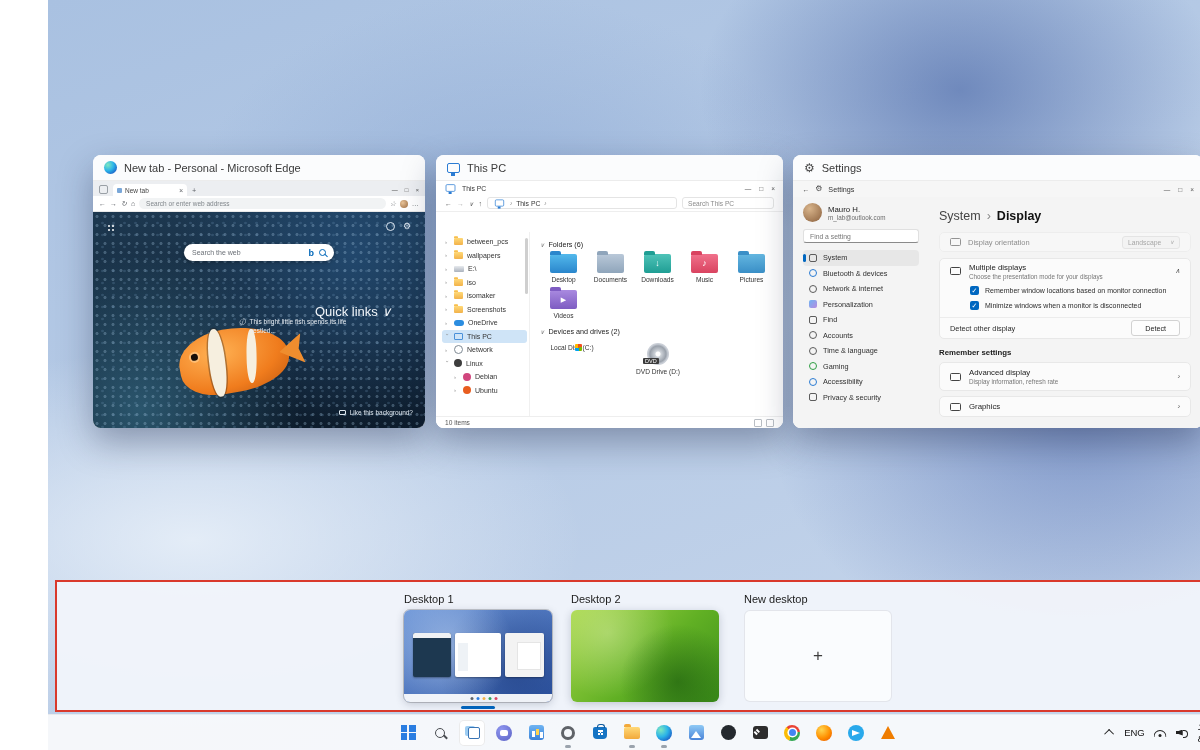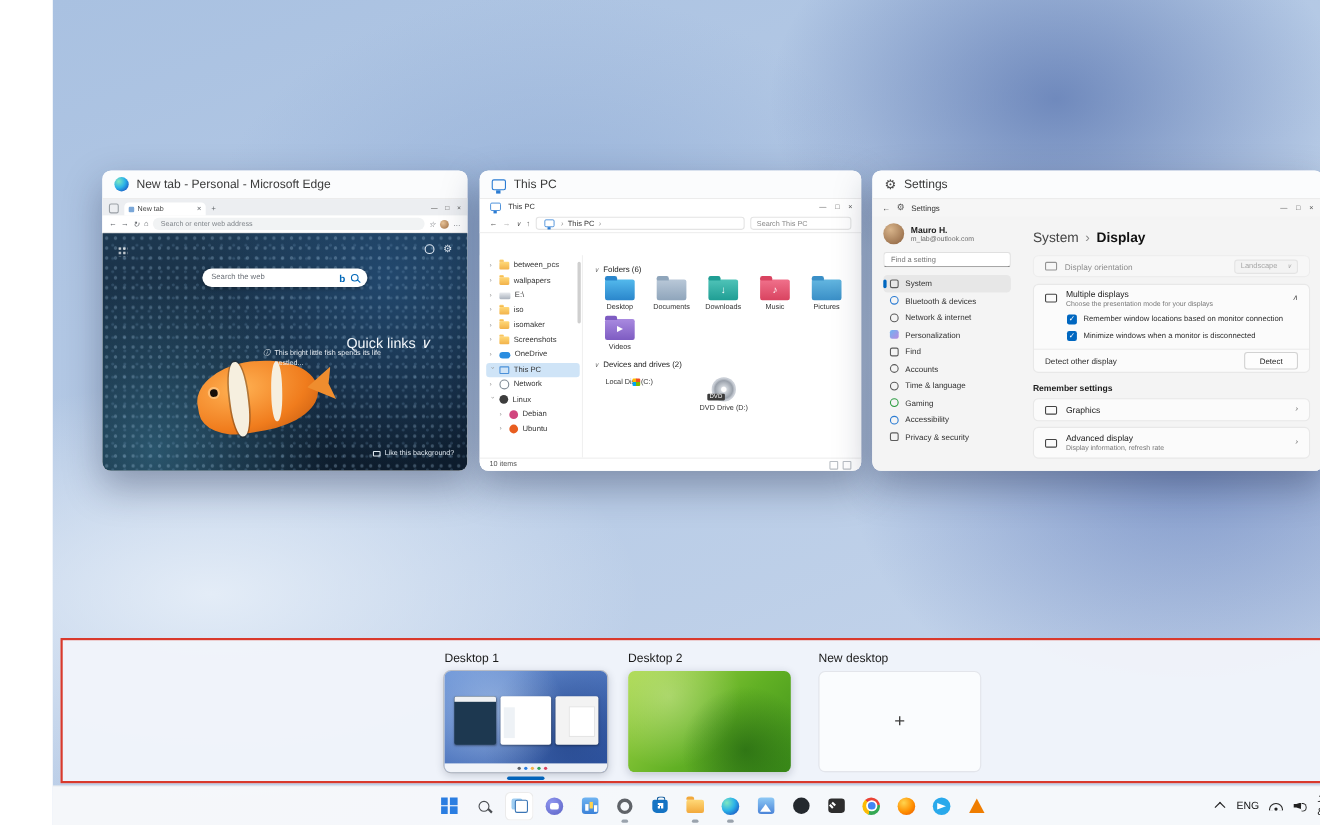--- a/index.html
+++ b/index.html
@@ -160,21 +160,21 @@
   .card-set { left:745px; width:410px; }
   .gear { color:#4a4a4a; font-size:12px; line-height:1; font-style:normal; }
   .gear::before { content:"⚙"; }
   .st-titlebar { height:16px; display:flex; align-items:center; gap:6px; padding:0 9px;
     font-size:7.2px; color:#333; background:#f6f6f6; }
   .st-body { position:absolute; top:16px; left:0; right:0; bottom:0; display:flex; background:#f4f4f4; }
   .st-left { width:132px; padding:6px 6px 0 10px; }
   .st-user { display:flex; gap:6px; align-items:center; }
   .st-avatar { width:19px; height:19px; border-radius:50%; flex:0 0 auto;
     background:radial-gradient(circle at 35% 30%, #d8b48b, #8a5f3c); }
-  .st-name { font-size:7.8px; font-weight:bold; color:#1b1b1b; }
+  .st-name { font-size:7.8px; font-weight:normal; color:#1b1b1b; }
   .st-mail { font-size:6.3px; color:#6b6b6b; }
   .st-search { margin-top:7px; height:14px; background:#fff; border:1px solid #e0e0e0;
     border-bottom:1px solid #8a8a8a; border-radius:3px; display:flex; align-items:center;
     padding:0 6px; font-size:6.8px; color:#767676; }
   .st-nav { margin-top:7px; }
   .st-nav-item { height:15.5px; display:flex; align-items:center; gap:6px; padding:0 6px;
     font-size:7.3px; color:#2f2f2f; border-radius:4px; position:relative; white-space:nowrap; }
   .st-nav-item.sel { background:#e7e7e7; }
   .st-nav-item.sel::before { content:""; position:absolute; left:0; top:4px; bottom:4px; width:2.5px;
     border-radius:2px; background:var(--accent, #0067c0); }
@@ -649,30 +649,30 @@
             <div class="st-div"></div>
             <div class="detect-row">
               <span class="detect-lab">Detect other display</span>
               <span class="detect-btn">Detect</span>
             </div>
           </div>
           <div class="related">Remember settings</div>
           <div class="st-card st-link">
             <span class="mon-ic"></span>
             <span>
-                <div class="st-mtitle">Graphics</div>
-              </span>
+              <div class="st-mtitle">Advanced display</div>
+              <div class="st-msub">Display information, refresh rate</div>
+            </span>
             <i class="st-chev gchevr"></i>
           </div>
           <div class="st-card st-link">
             <span class="mon-ic"></span>
             <span>
-              <div class="st-mtitle">Advanced display</div>
-              <div class="st-msub">Display information, refresh rate</div>
-            </span>
+                <div class="st-mtitle">Graphics</div>
+              </span>
             <i class="st-chev gchevr"></i>
           </div>
         </div>
       </div>
     </div>
   </section>
 
   <div class="desk-strip">
     <div class="desk d1 active">
       <div class="desk-label">Desktop 1</div>

